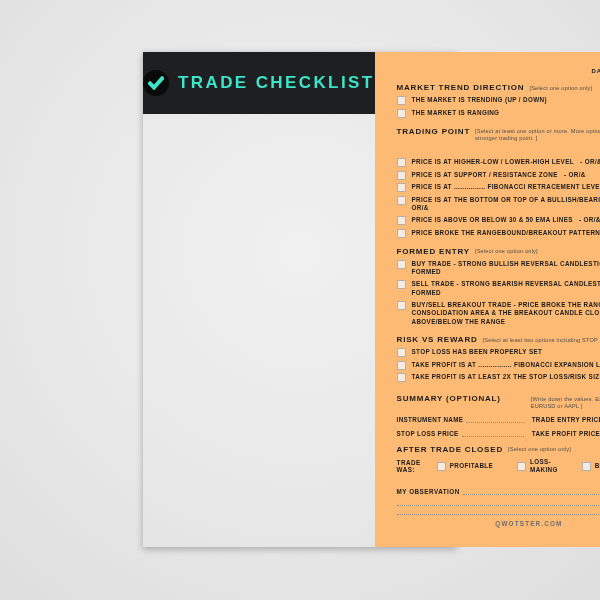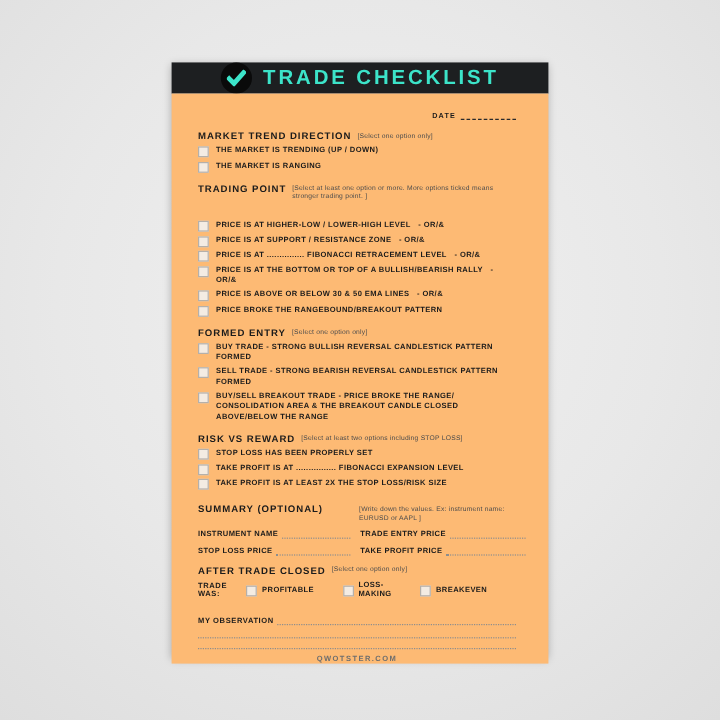--- a/index.html
+++ b/index.html
@@ -5,21 +5,21 @@
   html,body{margin:0;padding:0;}
   body{
     width:600px;height:600px;position:relative;overflow:hidden;
     background:radial-gradient(circle at 50% 42%, #f0f0f0 0%, #e8e8e8 55%, #dedede 100%);
     font-family:"Liberation Sans", sans-serif;
     -webkit-font-smoothing:antialiased;
   }
   .card{
     position:absolute;left:143px;top:52px;width:314px;height:495px;
     box-shadow:0 2px 7px rgba(0,0,0,.28);
-    display:flex;flex-direction:column;
+    display:flex;flex-direction:row;
   }
   .band{background:#1d1f21;}
   .band-top{height:62px;display:flex;align-items:center;justify-content:center;gap:9px;}
   .check-circle{
     width:26px;height:26px;border-radius:50%;background:#0a0a0a;
     display:flex;align-items:center;justify-content:center;flex:0 0 auto;
   }
   .title{
     font-size:17px;font-weight:800;letter-spacing:2.4px;color:#3ce4c9;white-space:nowrap;
   }

